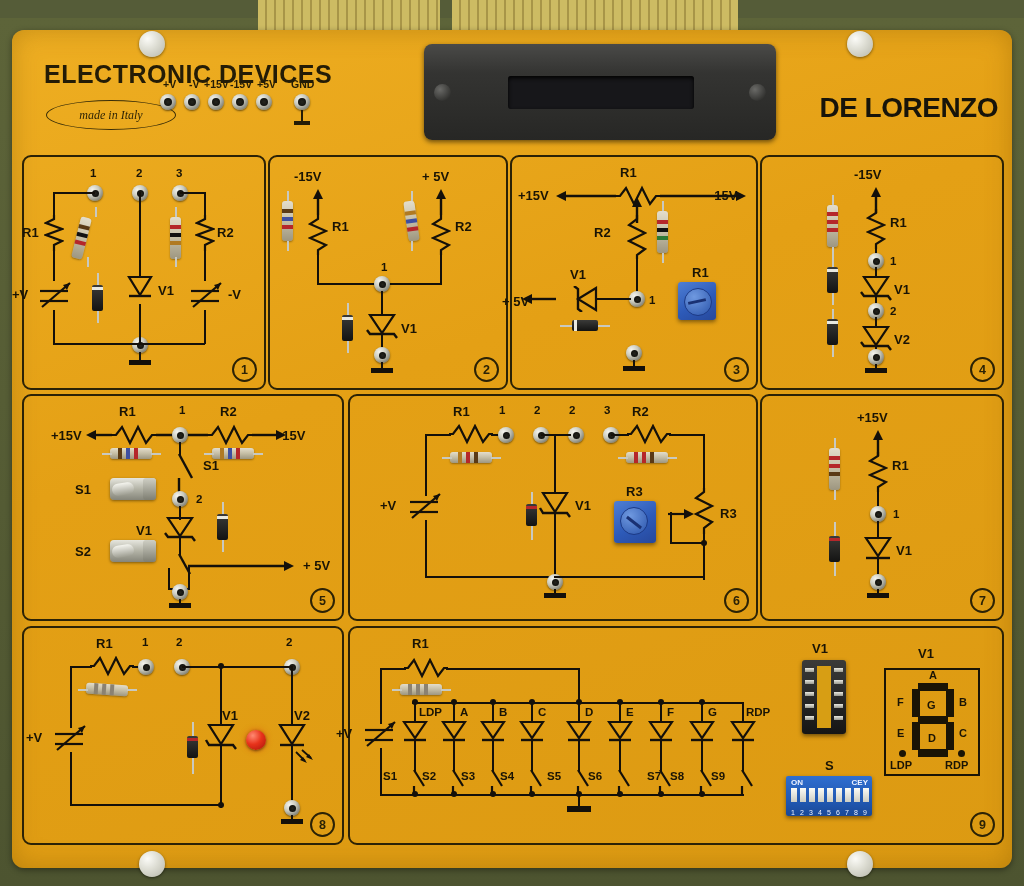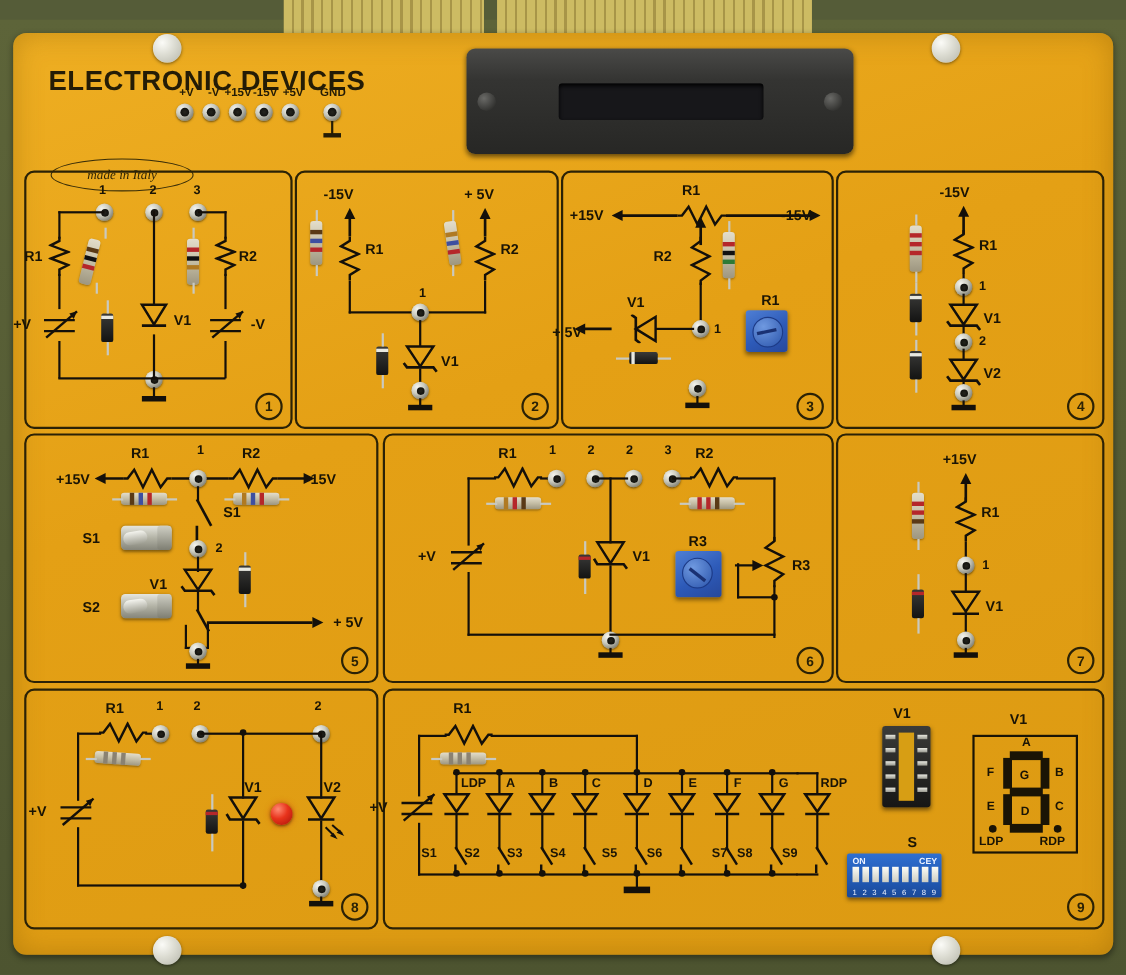--- a/index.html
+++ b/index.html
@@ -30,21 +30,21 @@
   #conn .slot{position:absolute;left:84px;top:32px;width:186px;height:33px;
         background:#17171a;border-radius:3px;box-shadow:inset 0 2px 4px #000;}
   #conn .screw{position:absolute;top:40px;width:17px;height:17px;border-radius:50%;
         background:radial-gradient(circle at 35% 32%,#6a6a67,#1e1e1c);}
 
   h1.title{position:absolute;left:44px;top:60px;margin:0;font-size:25px;
         font-weight:bold;letter-spacing:.5px;color:#241c06;}
   .made{position:absolute;left:46px;top:100px;width:128px;height:28px;
         border:1.5px solid #3a2e08;border-radius:50%;
         font-family:"Liberation Serif",serif;font-style:italic;font-size:12px;
-        color:#2e2405;display:flex;align-items:center;justify-content:center;margin-top:44px;}
+        color:#2e2405;display:flex;align-items:center;justify-content:center;}
   .model{position:absolute;right:26px;top:60px;font-size:26px;color:#2a2106;
         letter-spacing:1px;white-space:nowrap;}
   .brand{position:absolute;right:26px;top:92px;font-size:28px;font-weight:bold;
         color:#17140a;letter-spacing:-.5px;white-space:nowrap;}
 
   
   .jackrow{position:absolute;left:158px;top:92px;}
   .jack{position:absolute;width:16px;height:16px;border-radius:50%;
         background:radial-gradient(circle at 34% 30%,#f2f2ec 0%,#c9c9bd 40%,#8e8e82 70%,#5d5d54 100%);
         box-shadow:0 1px 2px rgba(0,0,0,.55);}
@@ -141,20 +141,21 @@
   <div class="rivet" style="left:847px;top:851px;"></div>
 
   <div id="conn">
     <div class="screw" style="left:10px;"></div>
     <div class="screw" style="right:10px;"></div>
     <div class="slot"></div>
   </div>
 
   <h1 class="title">ELECTRONIC DEVICES</h1>
   <div class="made">made in Italy</div>
+  <div class="brand">DE LORENZO</div>
 
   <div class="jackrow">
     <div class="jlabel" style="left:5px;top:-14px;">+V</div>
     <div class="jack" style="left:2px;top:2px;"></div>
     <div class="jlabel" style="left:31px;top:-14px;">-V</div>
     <div class="jack" style="left:26px;top:2px;"></div>
     <div class="jlabel" style="left:46px;top:-14px;">+15V</div>
     <div class="jack" style="left:50px;top:2px;"></div>
     <div class="jlabel" style="left:72px;top:-14px;">-15V</div>
     <div class="jack" style="left:74px;top:2px;"></div>
@@ -884,21 +885,21 @@
       <div class="pin" style="left:3px;top:44px;"></div>
       <div class="pin" style="left:3px;top:56px;"></div>
       <div class="pin" style="left:32px;top:8px;"></div>
       <div class="pin" style="left:32px;top:20px;"></div>
       <div class="pin" style="left:32px;top:32px;"></div>
       <div class="pin" style="left:32px;top:44px;"></div>
       <div class="pin" style="left:32px;top:56px;"></div>
     </div>
 
     <div class="lbl" style="left:475px;top:130px;">S</div>
-    <div class="dipsw" style="left:420px;top:148px;">
+    <div class="dipsw" style="left:436px;top:148px;">
       <div class="on">ON</div>
       <div class="cey">CEY</div>
       <div class="lv" style="left:5px;"></div>
       <div class="lv" style="left:14px;"></div>
       <div class="lv" style="left:23px;"></div>
       <div class="lv" style="left:32px;"></div>
       <div class="lv" style="left:41px;"></div>
       <div class="lv" style="left:50px;"></div>
       <div class="lv" style="left:59px;"></div>
       <div class="lv" style="left:68px;"></div>

